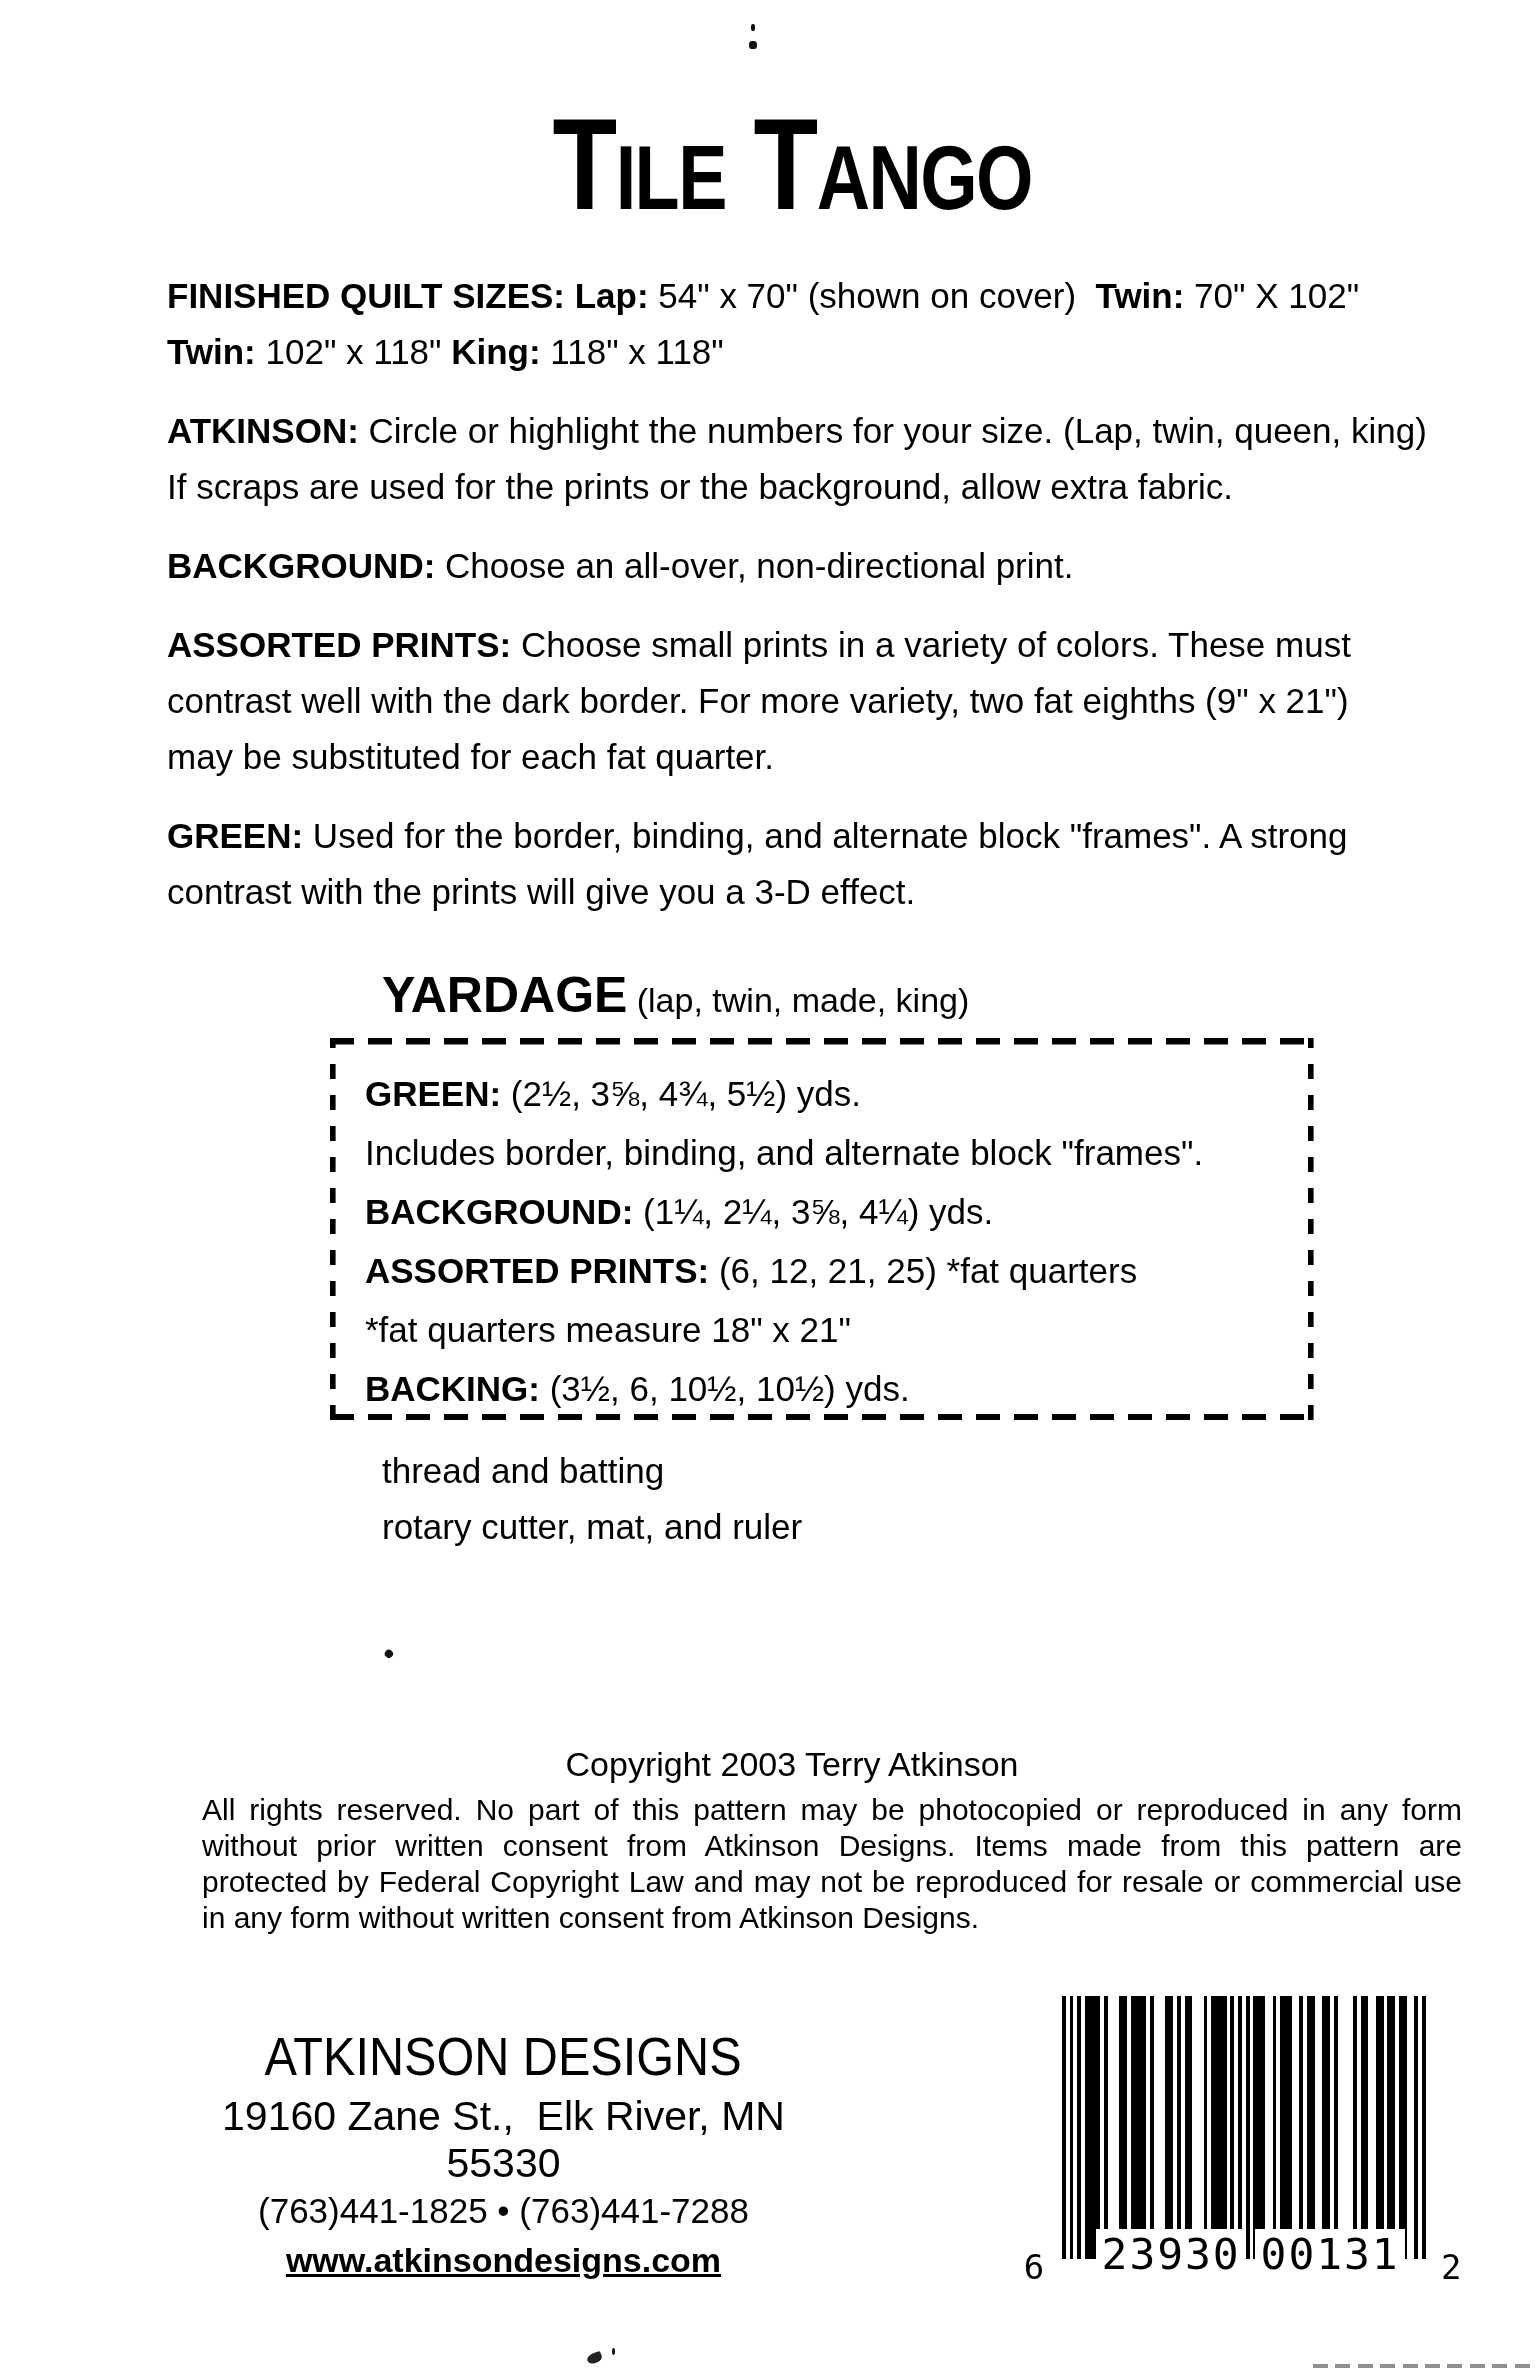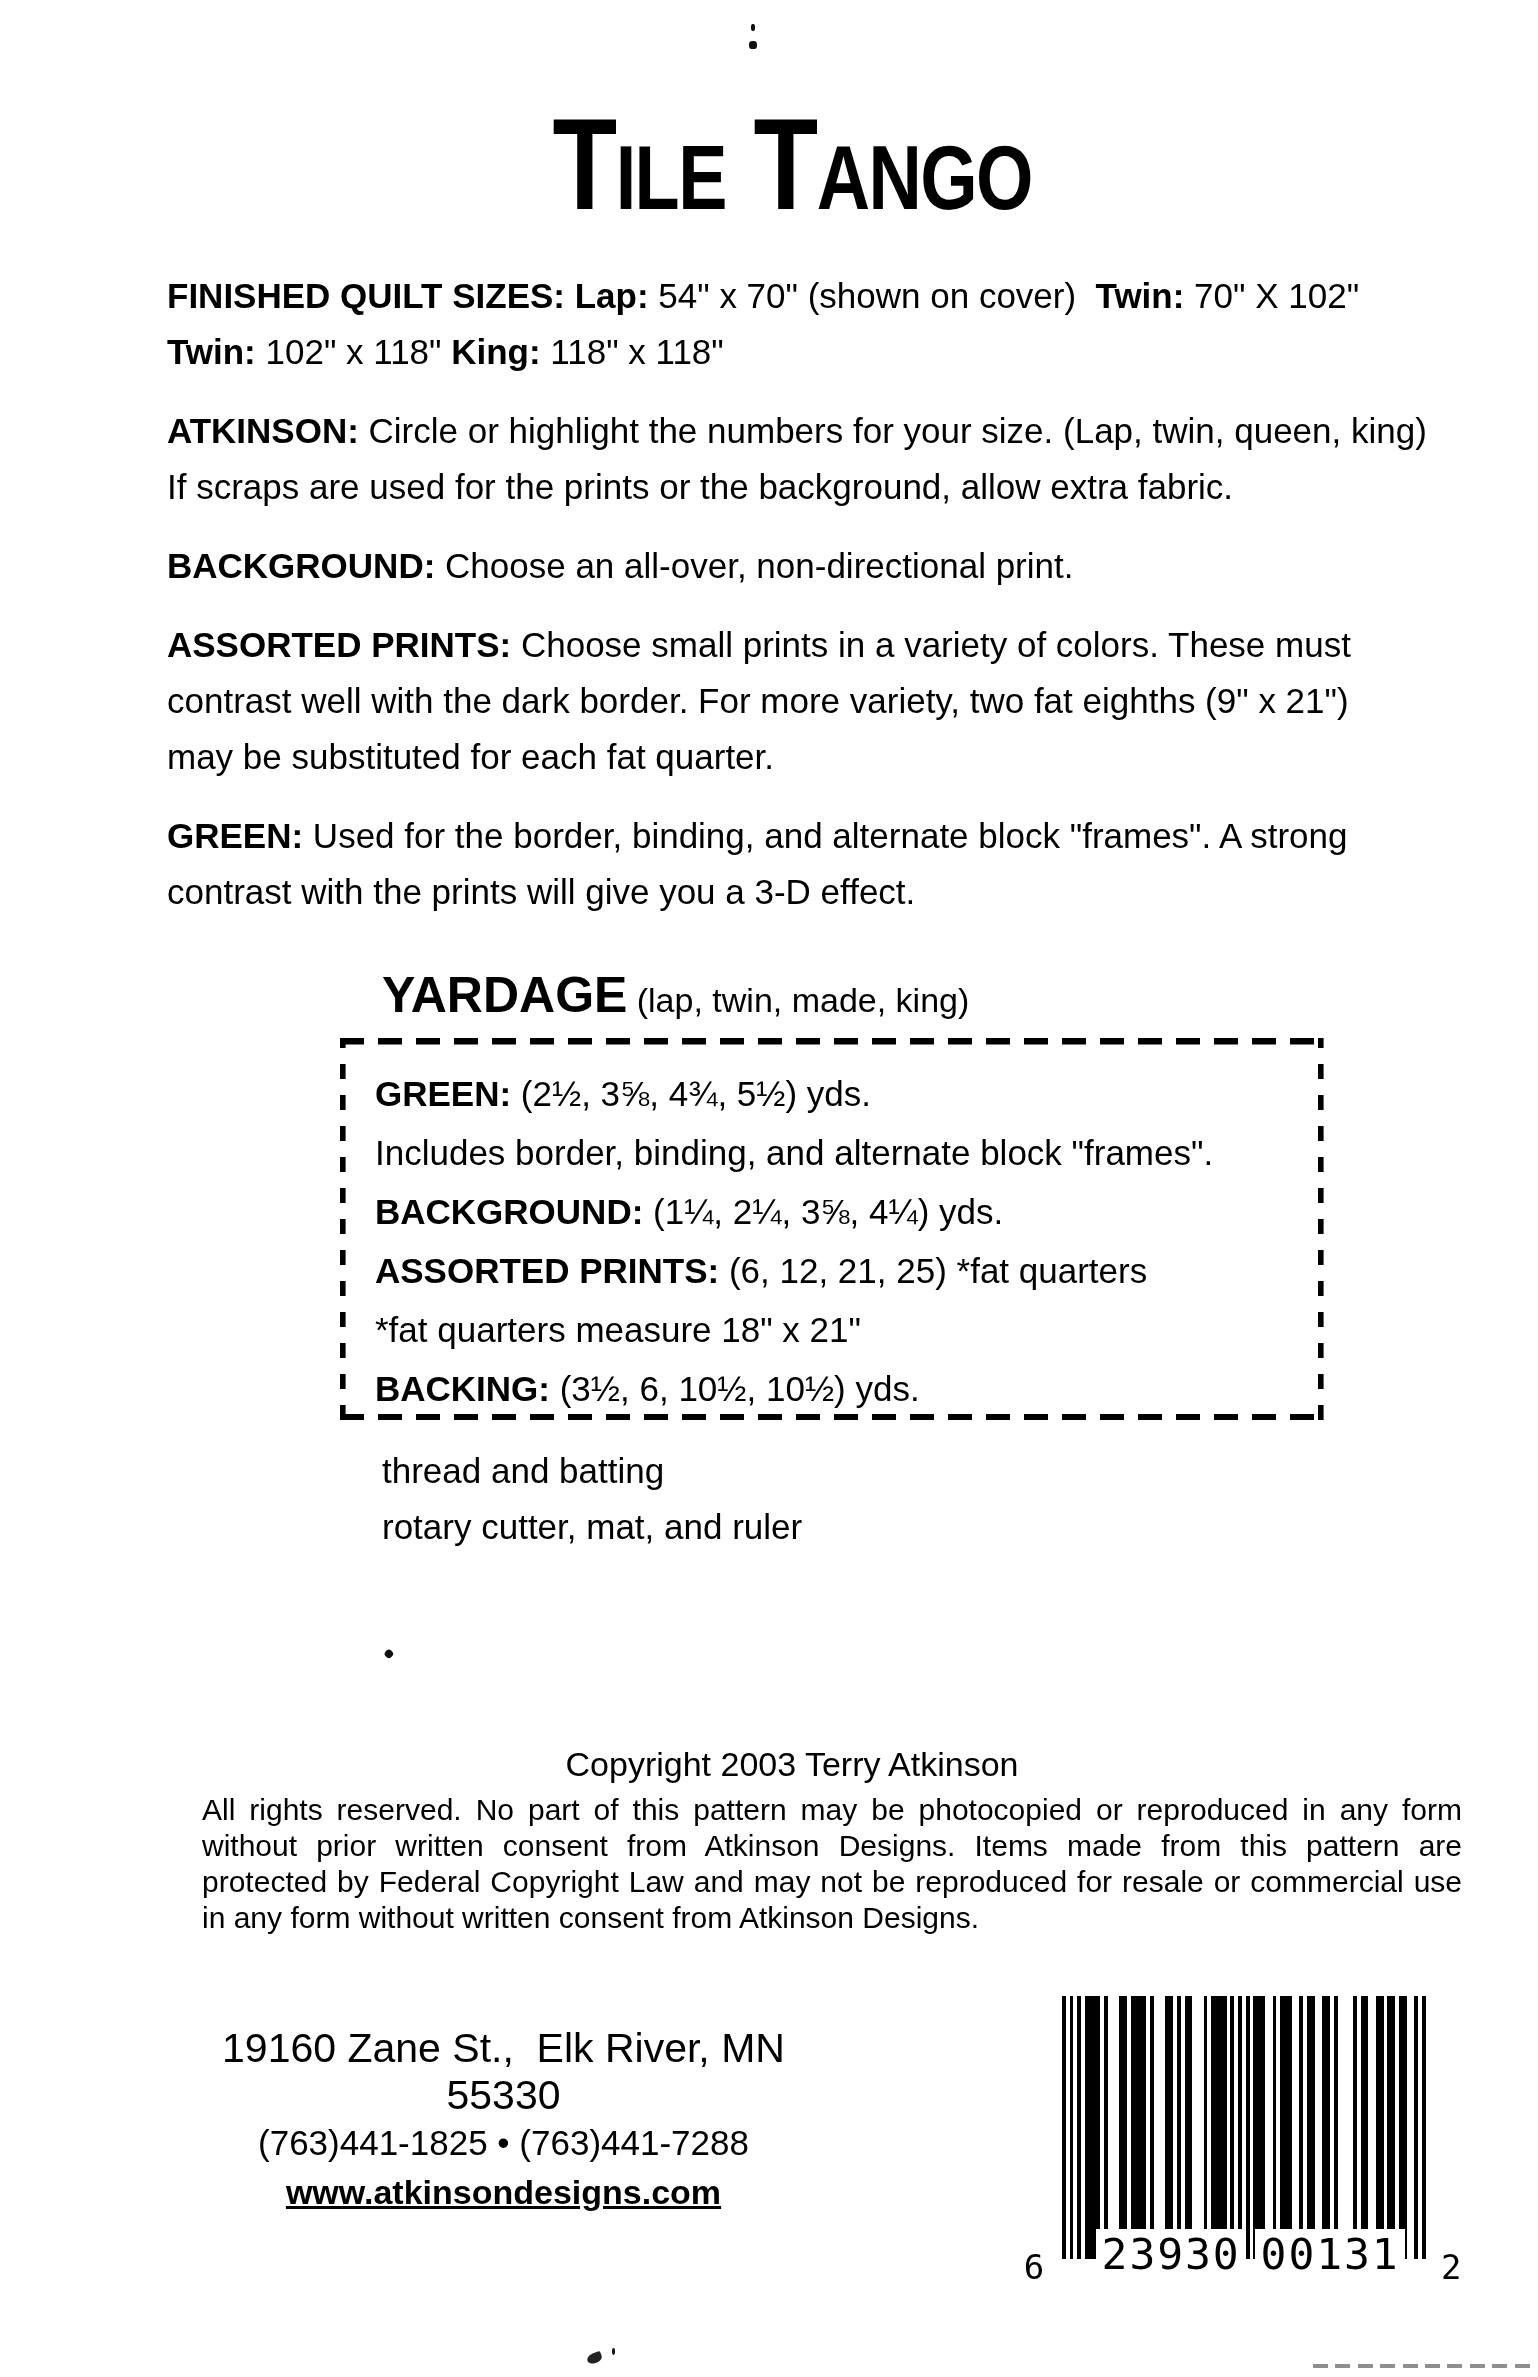--- a/index.html
+++ b/index.html
@@ -21,21 +21,21 @@
   }
 
   
   .intro{left:144px;top:268px;width:1305px;font-size:35px;line-height:56px;}
   .intro p{margin:0 0 23px 0;}
 
   
   .yardage-heading{left:359px;top:966px;font-size:50px;font-weight:700;letter-spacing:0;}
   .yardage-heading .note{font-size:34px;font-weight:400;letter-spacing:0;margin-left:9.3px;}
   .yardage-box{
-    left:317px;top:1038px;width:984px;height:382px;
+    left:307px;top:1038px;width:984px;height:382px;
     padding:26px 18.6px 0 35px;box-sizing:border-box;
     background:
       repeating-linear-gradient(90deg,#000 0 24px,transparent 24px 38px) top left/100% 6.5px no-repeat,
       repeating-linear-gradient(90deg,#000 0 24px,transparent 24px 38px) bottom left/100% 6.5px no-repeat,
       repeating-linear-gradient(0deg,#000 0 15px,transparent 15px 31px) top left/5.6px 100% no-repeat,
       repeating-linear-gradient(0deg,#000 0 15px,transparent 15px 31px) top right/5.6px 100% no-repeat;
   }
   .yardage-box .row{font-size:35px;line-height:59px;}
   .extras{left:359px;top:1443px;font-size:35px;line-height:56px;}
 
@@ -108,20 +108,21 @@
   <div>thread and batting</div>
   <div>rotary cutter, mat, and ruler</div>
 </div>
 
 <div class="dot" style="left:385px;top:1650px;width:8.4px;height:7.5px;transform:rotate(40deg);"></div>
 
 <div class="abs copyright-title">Copyright 2003 Terry Atkinson</div>
 <div class="abs copyright-body">All rights reserved. No part of this pattern may be photocopied or reproduced in any form without prior written consent from Atkinson Designs. Items made from this pattern are protected by Federal Copyright Law and may not be reproduced for resale or commercial use in any form without written consent from Atkinson Designs.</div>
 
 <div class="abs company">
+  <div><span class="name">ATKINSON DESIGNS</span></div>
   <div class="addr pre">19160 Zane St.,  Elk River, MN 55330</div>
   <div class="phones">(763)441-1825 • (763)441-7288</div>
   <div class="web">www.atkinsondesigns.com</div>
 </div>
 
 <div class="abs barcode">
   <div class="bars">
       <div style="flex: 1 1 0%; background: rgb(0, 0, 0);"></div>
       <div style="flex: 1 1 0%; background: transparent;"></div>
       <div style="flex: 1 1 0%; background: rgb(0, 0, 0);"></div>

